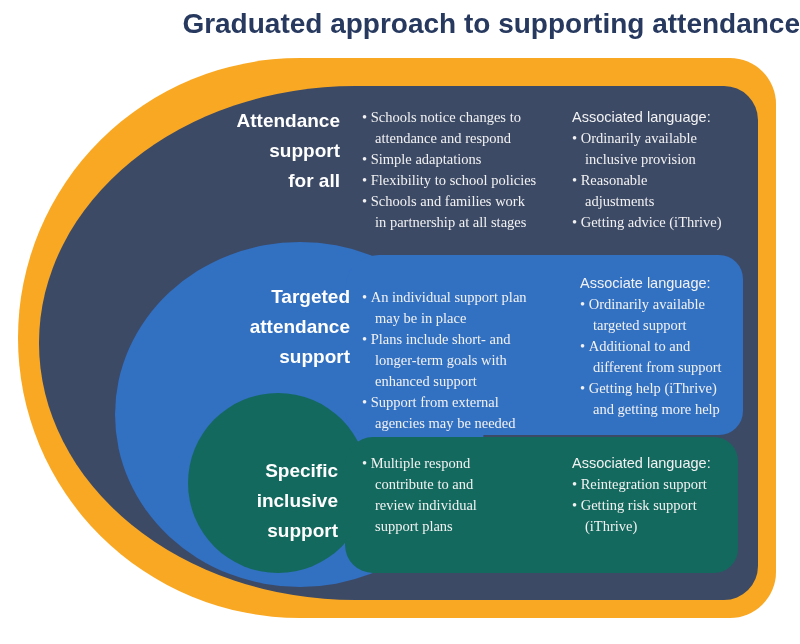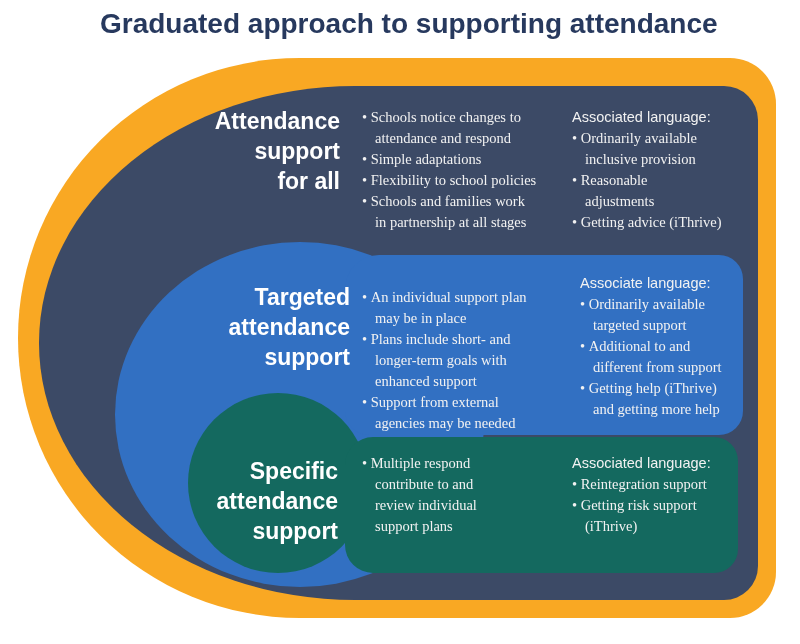--- a/index.html
+++ b/index.html
@@ -1,21 +1,21 @@
 <!DOCTYPE html>
 <html><head>
 <meta charset="utf-8">
 <style>
   html,body{margin:0;padding:0;background:#fff;}
   .canvas{
     position:relative;width:800px;height:644px;background:#ffffff;overflow:hidden;
     font-family:"Liberation Sans","DejaVu Sans",sans-serif;
   }
   .title{
-    position:absolute;left:100px;top:8px;width:700px;text-align:left;
+    position:absolute;left:100px;top:8px;width:700px;text-align:right;
     font-size:28px;font-weight:bold;color:#27395E;
   }
   .shape{position:absolute;}
   .ring-yellow{
     left:18px;top:58px;width:758px;height:560px;background:#F9A823;
     border-radius:282px 46px 46px 282px / 280px 46px 46px 280px;
   }
   .ring-navy{
     left:39px;top:86px;width:719px;height:514px;background:#3C4A66;
     border-radius:316px 34px 34px 316px / 257px 34px 34px 257px;
@@ -28,21 +28,21 @@
     border-radius:34px 24px 24px 24px;
   }
   .teal-circle{
     left:188px;top:393px;width:180px;height:180px;background:#14695F;border-radius:50%;
   }
   .teal-panel{
     left:345px;top:437px;width:393px;height:136px;background:#14695F;
     border-radius:28px 24px 24px 28px;
   }
   .sec-heading{
-    position:absolute;color:#ffffff;font-weight:bold;font-size:23px;line-height:30px;
+    position:absolute;color:#ffffff;font-weight:bold;font-size:19px;line-height:30px;
     text-align:right;white-space:pre-line;
   }
   .h1{left:140px;top:106px;width:200px;}
   .h2{left:150px;top:282px;width:200px;}
   .h3{left:138px;top:456px;width:200px;}
   .col{position:absolute;color:#F2F2F2;font-size:14.5px;line-height:21px;}
   .s1c1{left:362px;top:107px;width:200px;}
   .s1c2{left:572px;top:107px;width:185px;}
   .s2c1{left:362px;top:287px;width:205px;}
   .s2c2{left:580px;top:273px;width:185px;}
@@ -102,21 +102,21 @@
     <div class="lead">Associate language:</div>
     <div class="bullet">Ordinarily available
 targeted support</div>
     <div class="bullet">Additional to and
 different from support</div>
     <div class="bullet">Getting help (iThrive)
 and getting more help</div>
   </div>
 
   <div class="sec-heading h3">Specific
-attendance
+inclusive
 support</div>
   <div class="col s3c1">
     <div class="bullet">Multiple respond
 contribute to and
 review individual
 support plans</div>
   </div>
   <div class="col s3c2">
     <div class="lead">Associated language:</div>
     <div class="bullet">Reintegration support</div>

